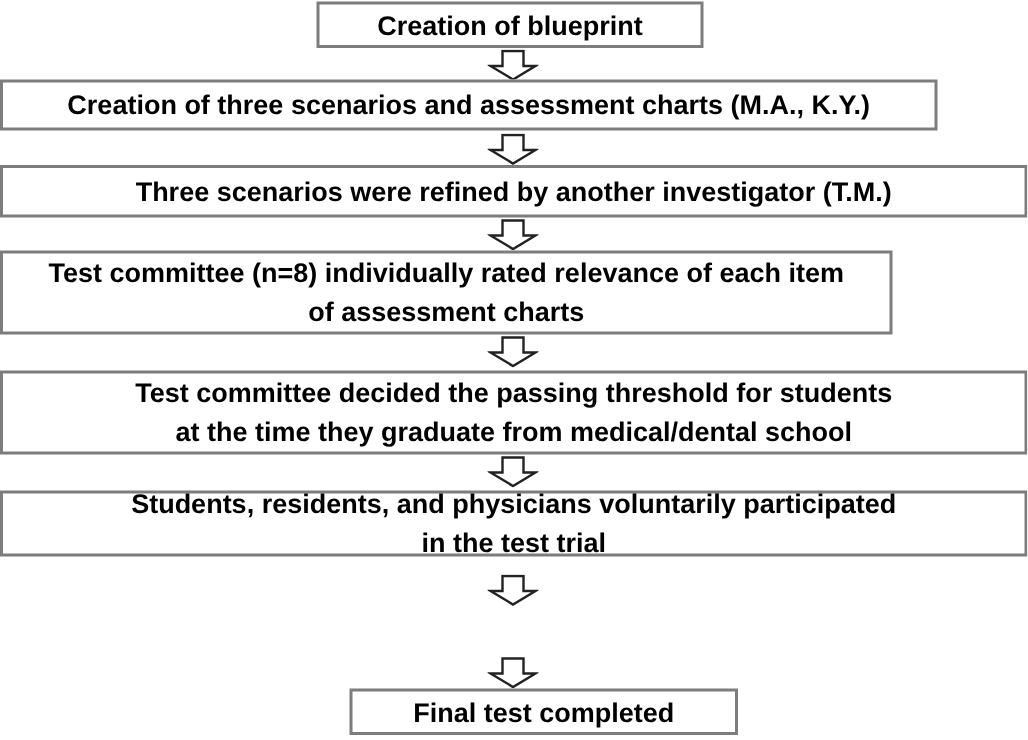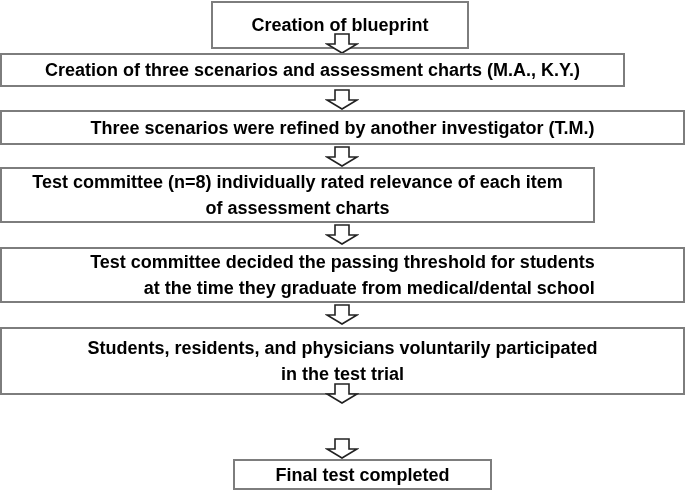--- a/index.html
+++ b/index.html
@@ -25,28 +25,28 @@
     justify-content: center;
     text-align: center;
     font-weight: bold;
     font-size: 18px;
     line-height: 26px;
     color: #000000;
     white-space: pre-line;
     padding: 0 6px;
   }
   
-  .s1 { left: 211px; top: 1px;   width: 258px; height: 48px; }
+  .s1 { left: 211px; top: 1px;   width: 258px; height: 31px; }
   .s8 { left: 211px; top: 459px; width: 259px; height: 31px; margin-left: 22px; }
   
   .s2 { left: 0; top: 53px;  width: 625px; height: 34px; }
   .s3 { left: 0; top: 110px; width: 685px; height: 35px; }
   .s4 { left: 0; top: 167px; width: 595px; height: 56px; }
-  .s5 { left: 0; top: 247px; width: 685px; height: 56px; text-align: right; }
-  .s6 { left: 0; top: 327px; width: 685px; height: 68px; }
+  .s5 { left: 0; top: 247px; width: 685px; height: 56px; }
+  .s6 { left: 0; top: 327px; width: 685px; height: 44px; }
   .s7 { left: 0; top: 405px; width: 685px; height: 32px; }
 
   .arrow {
     position: absolute;
     left: 325px;
     width: 34px;
     height: 21px;
   }
   .a1 { top: 33px; }
   .a2 { top: 89px; }

